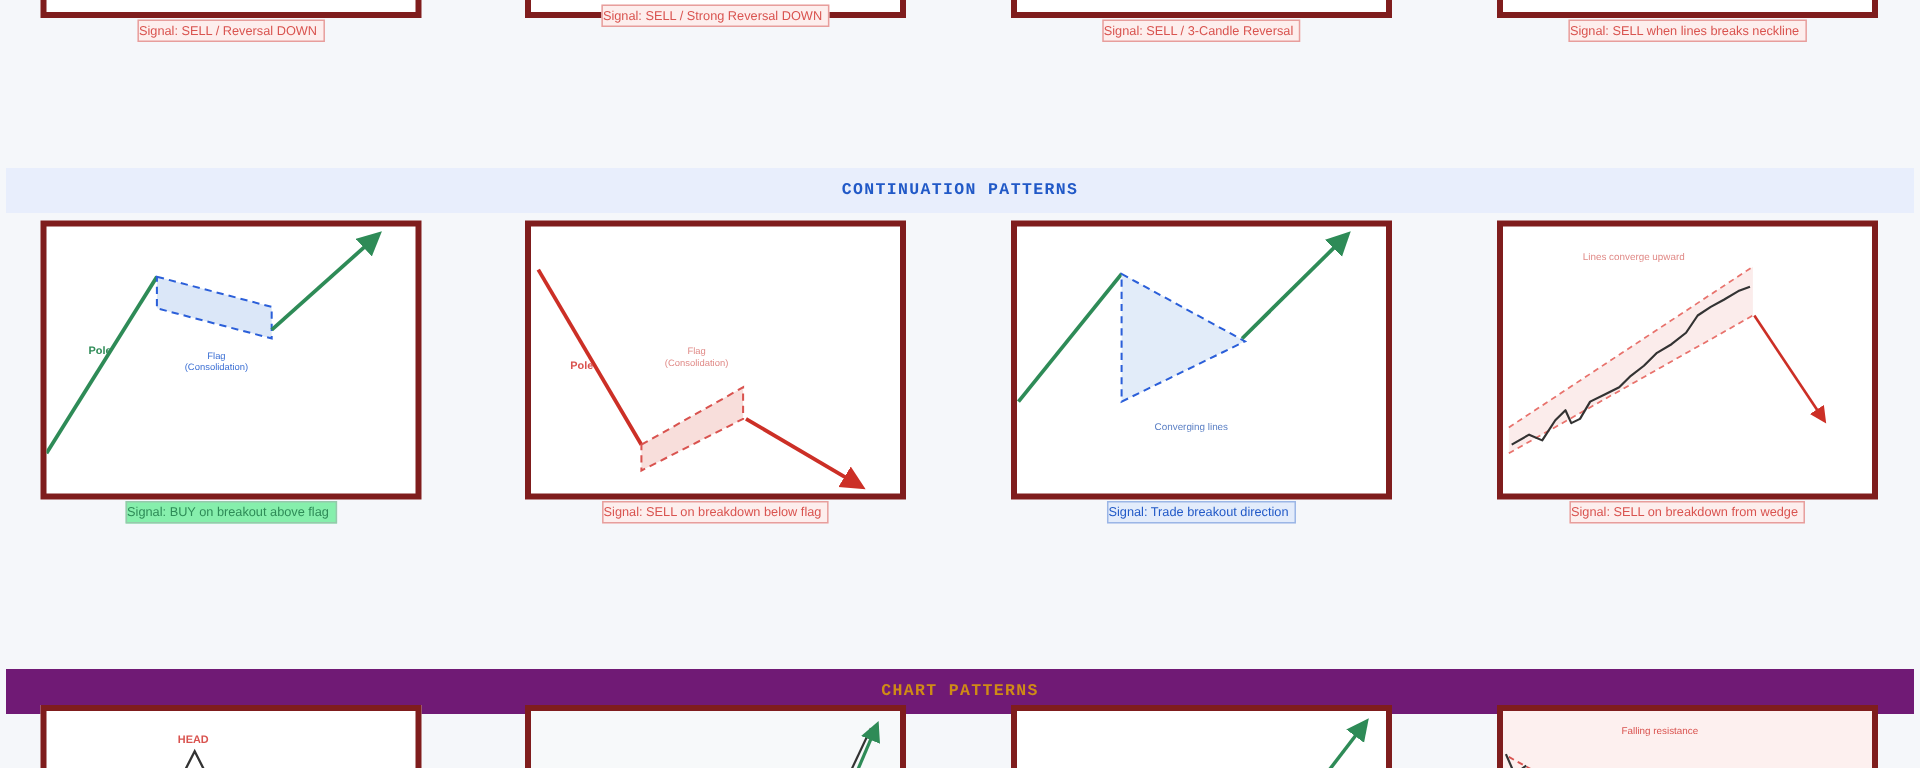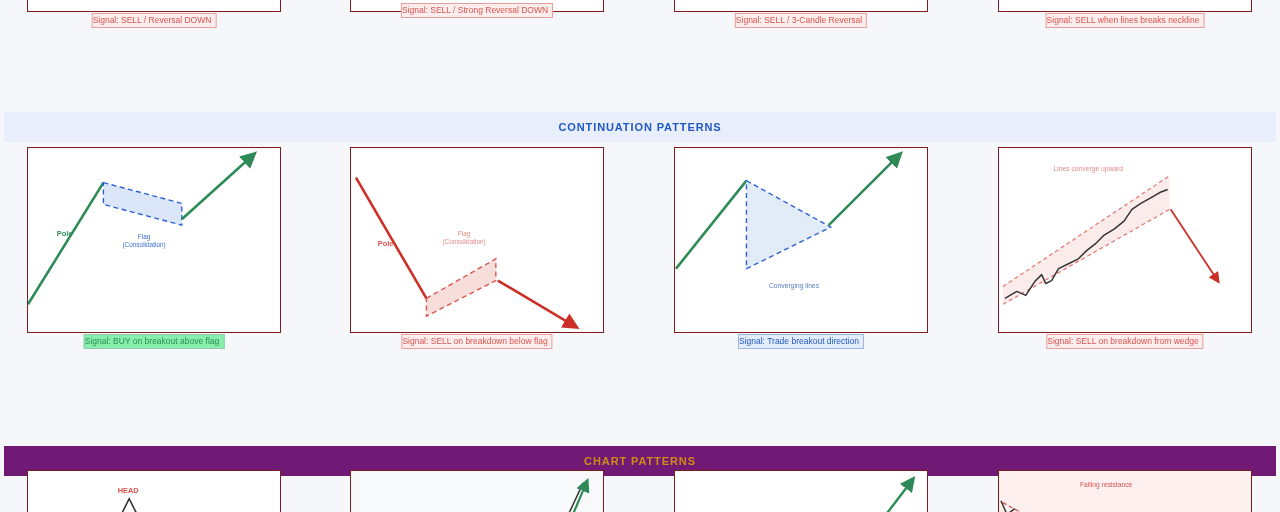--- a/index.html
+++ b/index.html
@@ -14,30 +14,31 @@
 
   
   .band {
     position: absolute;
     left: 4px; width: 1272px;
     height: 30px;
     display: flex; align-items: center; justify-content: center;
     font-size: 11px; font-weight: bold;
     letter-spacing: 0.9px;
     text-transform: uppercase;
+    font-family: Liberation Mono, monospace;
   }
   .band-continuation { top: 112px; background: #e8eefc; color: #2159c7; }
   .band-chart        { top: 446px; background: #701a75; color: #cf8b16; }
 
   
   .row { position: absolute; left: 0; width: 1280px; display: block; }
   .card {
     position: absolute;
     background: #ffffff;
-    border: 1px solid #7f1d1d;
+    border: 4px solid #7f1d1d;
     text-decoration: underline;
   }
   .card.tint-gray { background: #f7f9fa; }
   .card.tint-pink { background: #fdf0ef; }
 
   .card-canvas { position: absolute; inset: 0; }
   .card-canvas svg { width: 100%; height: 100%; display: block; }
 
   
   .signal {

